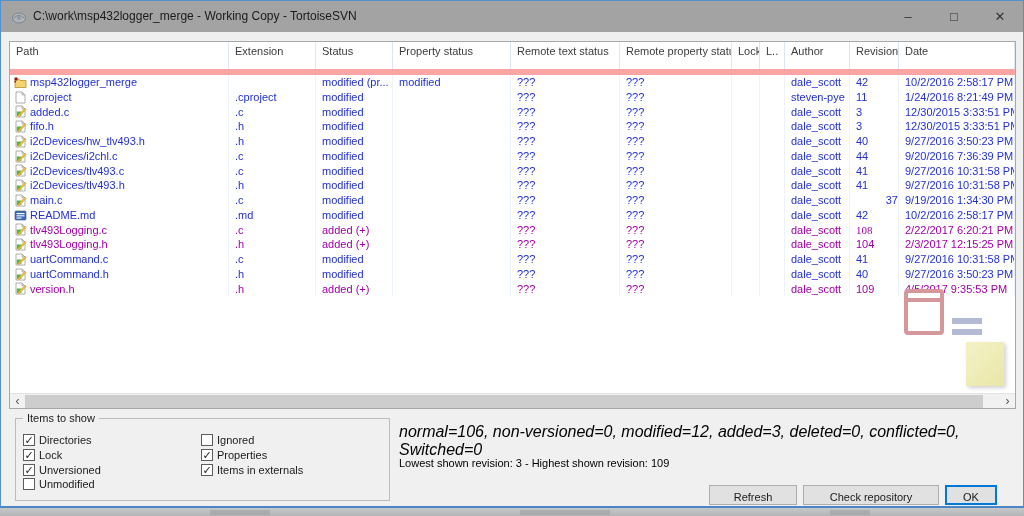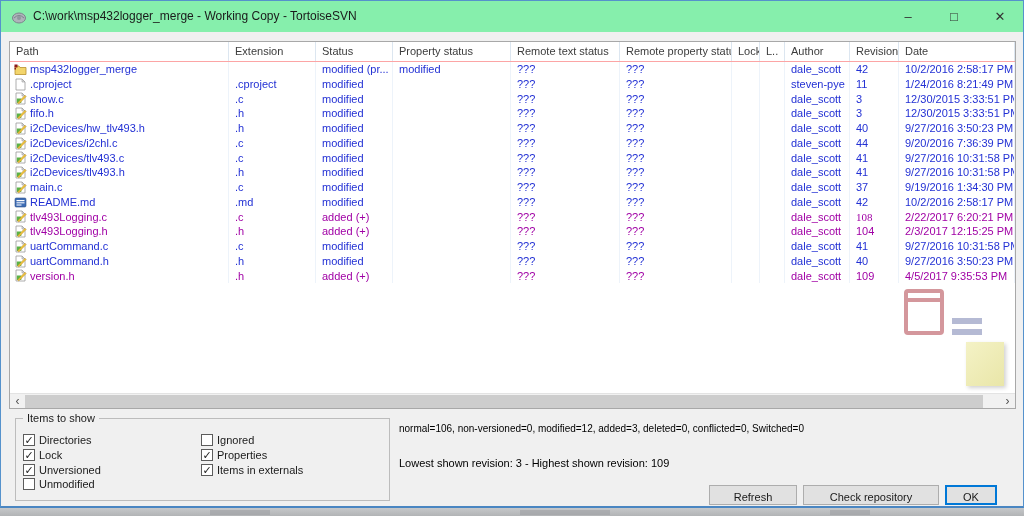--- a/index.html
+++ b/index.html
@@ -8,31 +8,31 @@
   #stage { position:relative; width:1024px; height:516px; }
 
   
   .window { position:absolute; left:0; top:0; width:1024px; height:508px;
     background:#f0f0f0; border:1px solid #5592cc; border-bottom:2px solid #4a86c2; }
   .desktop-strip { position:absolute; left:0; top:508px; width:1024px; height:8px;
     background:linear-gradient(#c6c8ca,#b2b4b6); }
   .desktop-strip .smudge { position:absolute; top:2px; height:5px; background:#9a9da0; opacity:.55; }
 
   
-  .titlebar { position:absolute; left:0; top:0; width:100%; height:31px; background:#86efac; }
+  .titlebar { position:absolute; left:0; top:0; width:100%; height:31px; background:#a3a3a3; }
   .app-icon { position:absolute; left:10px; top:8px; width:16px; height:16px; }
   .title-text { position:absolute; left:32px; top:8px; font-size:12px; color:#1a1a1a; white-space:nowrap; }
   .win-controls { position:absolute; right:0; top:0; height:31px; display:flex; }
   .win-btn { width:46px; height:31px; display:flex; align-items:center; justify-content:center;
     font-size:13px; color:#333; }
 
   
   .listview { position:absolute; left:8px; top:40px; width:1007px; height:368px;
     background:#fff; border:1px solid #a8a8a8; overflow:hidden; }
-  .lv-header { display:flex; height:20px; border-bottom:1px solid #fca5a5; background:#fff; }
+  .lv-header { display:flex; height:33px; border-bottom:6px solid #fca5a5; background:#fff; }
   .lv-hcell { font-size:11px; color:#3c3c3c; padding:3px 0 0 6px; border-right:1px solid #dce6f0;
     white-space:nowrap; overflow:hidden; flex:none; }
   .lv-body { position:relative; }
   .lv-row { display:flex; height:14.75px; line-height:14.5px; }
   .lv-cell { font-size:11px; padding-left:6px; white-space:nowrap; overflow:hidden;
     border-right:1px solid #edf3fa; flex:none; }
   .lv-cell.path { display:flex; align-items:center; gap:3px; padding-left:4px; }
   .lv-cell svg { flex:none; }
 
   
@@ -56,21 +56,21 @@
   .groupbox { position:absolute; left:14px; top:417px; width:375px; height:83px;
     border:1px solid #bcbcbc; }
   .groupbox-label { position:absolute; left:22px; top:411px; background:#f0f0f0;
     padding:0 4px; font-size:11px; color:#1a1a1a; }
   .cb-col { position:absolute; top:432px; display:flex; flex-direction:column; }
   .cb-col.c1 { left:22px; } .cb-col.c2 { left:200px; }
   .cb-item { display:flex; align-items:center; gap:4px; height:14.7px; font-size:11px; color:#1a1a1a; }
   .cb-box { width:12px; height:12px; background:#fff; border:1px solid #5c5c5c; flex:none;
     font-size:11px; line-height:11px; text-align:center; color:#1a1a1a; }
 
-  .summary-text { position:absolute; left:398px; top:422px; font-size:10px; color:#000; }
+  .summary-text { position:absolute; left:398px; top:422px; font-size:16px; color:#000;font-style:italic; }
   .revisions-text { position:absolute; left:398px; top:456px; font-size:11px; color:#000; }
 
   .dlg-btn { position:absolute; top:484px; height:20px; background:#e1e1e1;
     border:1px solid #adadad; font-size:11px; color:#1a1a1a; text-align:center;
     font-family:"Liberation Sans", sans-serif; padding-top:3px; }
   .dlg-btn.b0 { left:708px; width:88px; }
   .dlg-btn.b1 { left:802px; width:136px; }
   .dlg-btn.b2 { left:944px; width:52px; border:1px solid #0078d7; box-shadow:inset 0 0 0 1px #0078d7; }
 </style>
 </head>
@@ -148,21 +148,21 @@
             <div class="lv-cell" style="width: 116px; color: rgb(34, 48, 212);">1/24/2016 8:21:49 PM</div>
           </div>
           <div class="lv-row">
             <div class="lv-cell path" style="width: 219px; color: rgb(34, 48, 212);">
               <svg width="13" height="13" viewBox="0 0 13 13">
                 <path d="M2 1 h6 l3 3 v8 h-9 z" fill="#fff" stroke="#9a9a9a" stroke-width="0.8"></path>
                 <path d="M8 1 v3 h3 z" fill="#dcdcdc" stroke="#9a9a9a" stroke-width="0.6"></path>
                 <rect x="2.8" y="6.5" width="4.5" height="4.5" fill="#5bb246"></rect>
                 <path d="M3.5 11 L11 3.2 L12.2 4.4 L4.8 12 z" fill="#f0c43c" stroke="#b8912f" stroke-width="0.5"></path>
               </svg>
-              <span>show.c</span>
+              <span>added.c</span>
             </div>
             <div class="lv-cell" style="width: 87px; color: rgb(34, 48, 212);">.c</div>
             <div class="lv-cell" style="width: 77px; color: rgb(34, 48, 212);">modified</div>
             <div class="lv-cell" style="width: 118px; color: rgb(34, 48, 212);"></div>
             <div class="lv-cell" style="width: 109px; color: rgb(34, 48, 212);">???</div>
             <div class="lv-cell" style="width: 112px; color: rgb(34, 48, 212);">???</div>
             <div class="lv-cell" style="width: 28px; color: rgb(34, 48, 212);"></div>
             <div class="lv-cell" style="width: 25px; color: rgb(34, 48, 212);"></div>
             <div class="lv-cell" style="width: 65px; color: rgb(34, 48, 212);">dale_scott</div>
             <div class="lv-cell" style="width: 49px; color: rgb(34, 48, 212);">3</div>
@@ -284,21 +284,21 @@
               <span>main.c</span>
             </div>
             <div class="lv-cell" style="width: 87px; color: rgb(34, 48, 212);">.c</div>
             <div class="lv-cell" style="width: 77px; color: rgb(34, 48, 212);">modified</div>
             <div class="lv-cell" style="width: 118px; color: rgb(34, 48, 212);"></div>
             <div class="lv-cell" style="width: 109px; color: rgb(34, 48, 212);">???</div>
             <div class="lv-cell" style="width: 112px; color: rgb(34, 48, 212);">???</div>
             <div class="lv-cell" style="width: 28px; color: rgb(34, 48, 212);"></div>
             <div class="lv-cell" style="width: 25px; color: rgb(34, 48, 212);"></div>
             <div class="lv-cell" style="width: 65px; color: rgb(34, 48, 212);">dale_scott</div>
-            <div class="lv-cell" style="width: 49px; color: rgb(34, 48, 212);">37</div>
+            <div class="lv-cell" style="width: 49px; color: rgb(34, 48, 212); text-align: right;">37</div>
             <div class="lv-cell" style="width: 116px; color: rgb(34, 48, 212);">9/19/2016 1:34:30 PM</div>
           </div>
           <div class="lv-row">
             <div class="lv-cell path" style="width: 219px; color: rgb(34, 48, 212);">
               <svg width="13" height="13" viewBox="0 0 13 13">
                 <rect x="1" y="2" width="11" height="9" rx="1.2" fill="#3e6db5" stroke="#2c4f87" stroke-width="0.6"></rect>
                 <rect x="2.5" y="4" width="8" height="1.2" fill="#fff"></rect>
                 <rect x="2.5" y="6.2" width="8" height="1.2" fill="#e8eef8"></rect>
                 <rect x="2.5" y="8.4" width="5" height="1.2" fill="#e8eef8"></rect>
               </svg>

